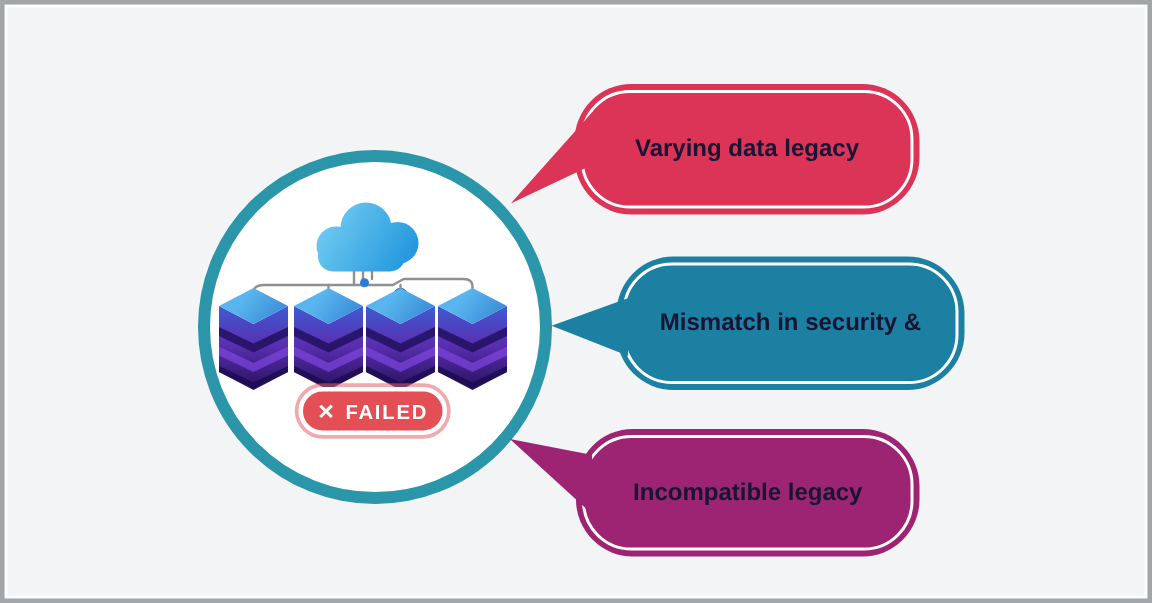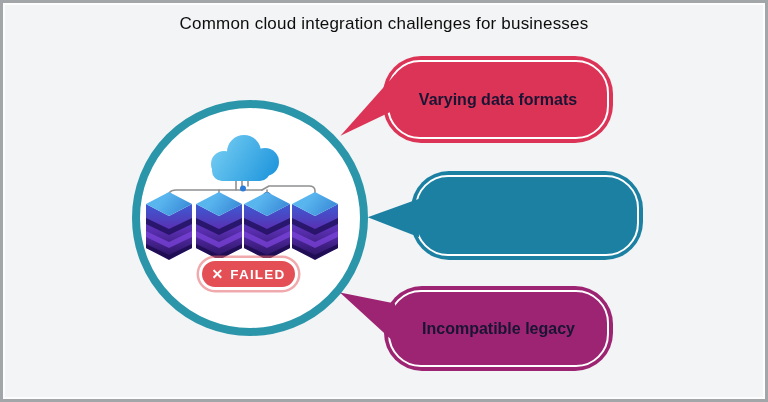--- a/index.html
+++ b/index.html
@@ -55,21 +55,20 @@
 
   .bubble-purple { left:381px; top:283px; width:229px; height:85px; background:#9d2472; }
   .tail-purple   { left:334px; top:286px; width:58px;  height:60px; background:#9d2472;
                    clip-path:polygon(5% 6%, 100% 24%, 100% 90%); }
 </style>
 </head>
 <body>
 
 <div class="canvas">
 
-  <div class="title">Common cloud integration challenges for businesses</div>
 
   <svg class="hub-svg" viewBox="0 0 242 242">
     <defs>
       <linearGradient id="cloudGrad" gradientUnits="userSpaceOnUse" x1="83" y1="45" x2="150" y2="86">
         <stop offset="0" stop-color="#76cef3"></stop>
         <stop offset="1" stop-color="#1790da"></stop>
       </linearGradient>
       <linearGradient id="topGrad" gradientUnits="userSpaceOnUse" x1="0" y1="95" x2="30" y2="120">
         <stop offset="0" stop-color="#59b5ee"></stop>
         <stop offset="1" stop-color="#2b77cc"></stop>
@@ -136,26 +135,27 @@
       </g>
     </g>
   </svg>
 
   <div class="failed-badge">
     <span class="x-glyph">✕</span>
     <span>FAILED</span>
   </div>
 
   <div class="bubble bubble-red">
-    <span>Varying data formats</span>
+    <span>Varying data legacy</span>
     <span></span>
   </div>
   <div class="tail tail-red"></div>
 
   <div class="bubble bubble-teal">
+    <span>Mismatch in security &amp;</span>
   </div>
   <div class="tail tail-teal"></div>
 
   <div class="bubble bubble-purple">
     <span>Incompatible legacy</span>
   </div>
   <div class="tail tail-purple"></div>
 
 </div>
 

